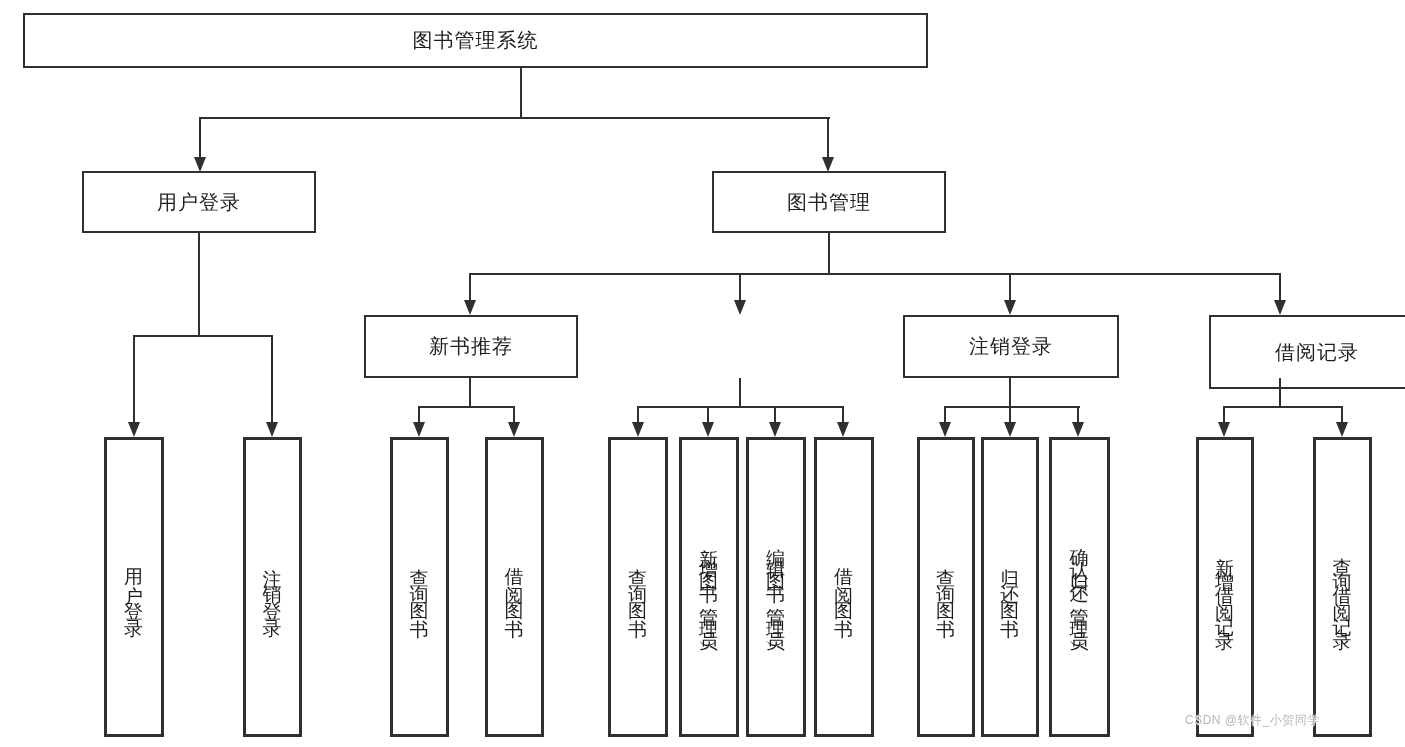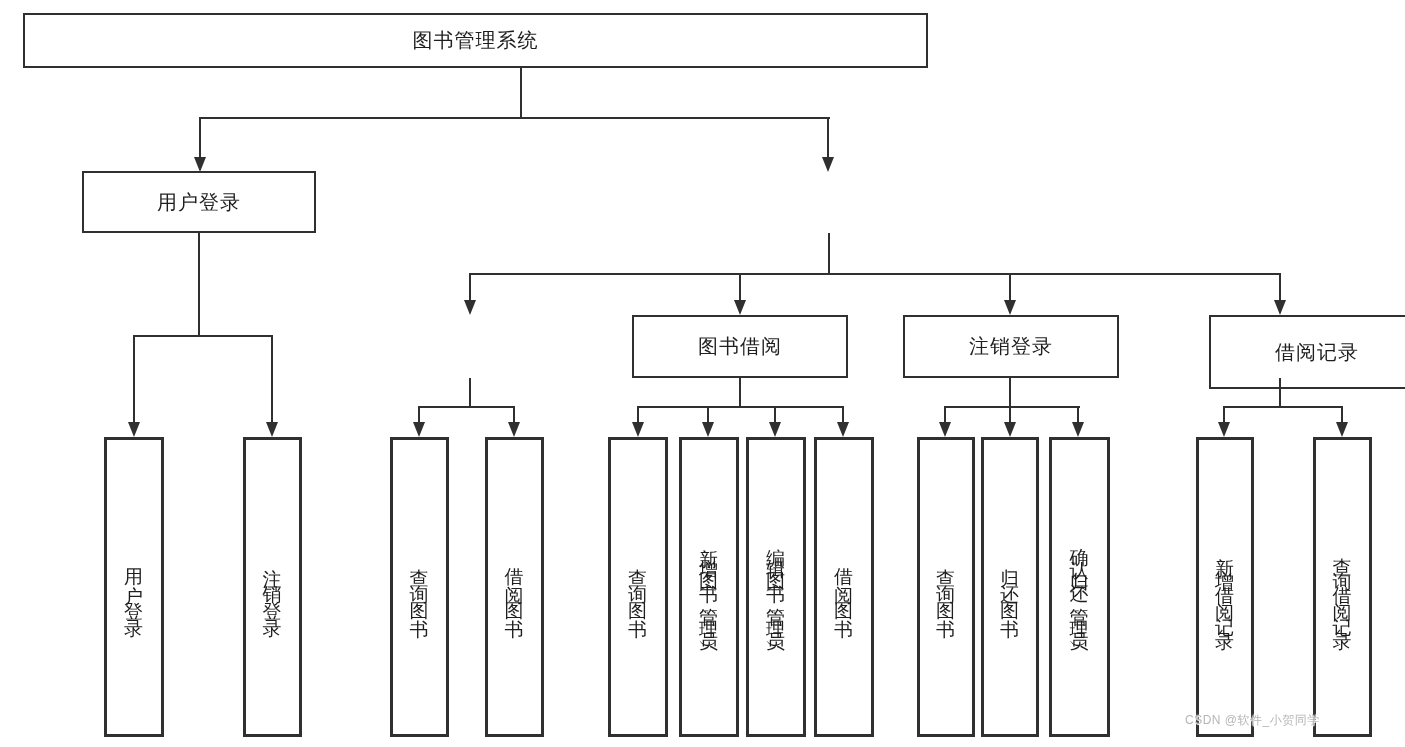--- a/index.html
+++ b/index.html
@@ -39,25 +39,28 @@
 <div id="stage" style="--line: #303030; --text: #1e1e1e; --wm: #b6b6b6; --bg: #ffffff;">
 
   <div class="box" style="left:23px;top:13px;width:905px;height:55px">
     <span>图书管理系统</span>
   </div>
 
   <div class="box" style="left:82px;top:171px;width:234px;height:62px">
     <span>用户登录</span>
   </div>
 
+  <div class="box" style="left:712px;top:171px;width:234px;height:62px">
+    <span>图书管理</span>
+  </div>
 
+  <div class="box" style="left:364px;top:315px;width:214px;height:63px">
+    <span>新书推荐</span>
+  </div>
 
-  <div class="box" style="left:632px;top:315px;width:216px;height:63px">
-    <span>图书借阅</span>
-  </div>
 
   <div class="box" style="left:903px;top:315px;width:216px;height:63px">
     <span>注销登录</span>
   </div>
 
   <div class="box" style="left:1209px;top:315px;width:216px;height:74px">
     <span>借阅记录</span>
   </div>
 
   <div class="box leaf" style="left:104px;width:60px">

